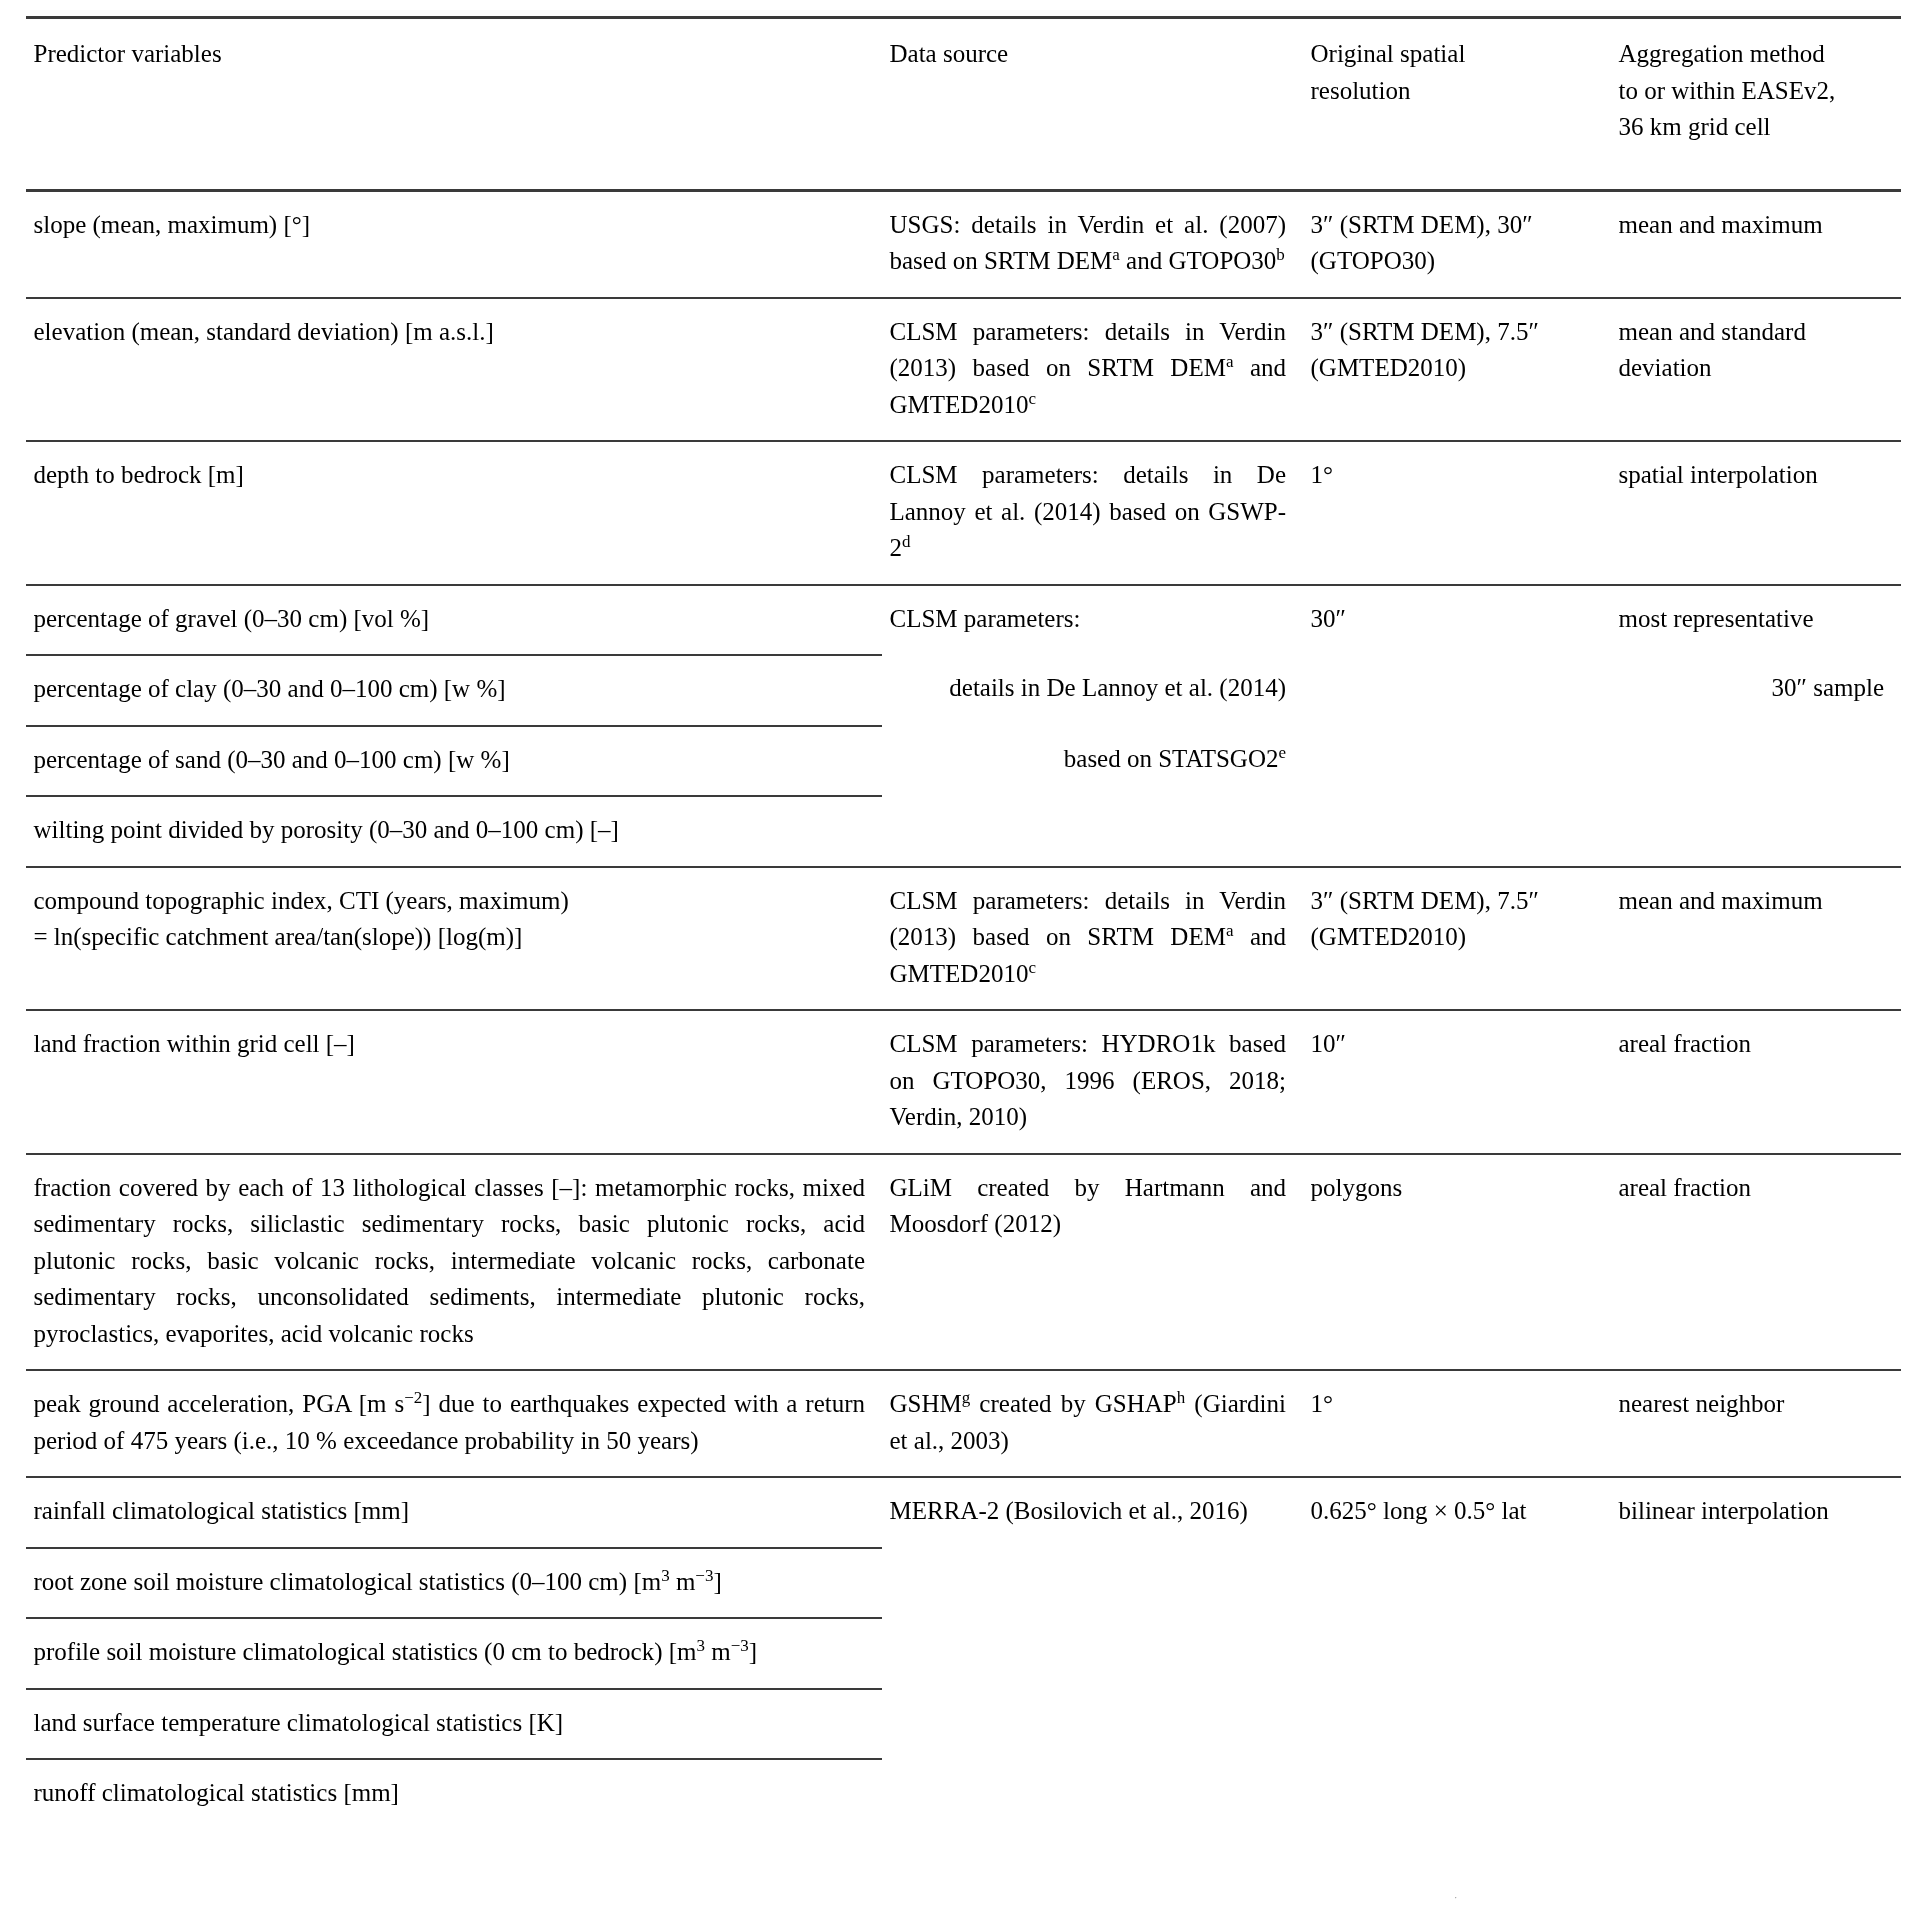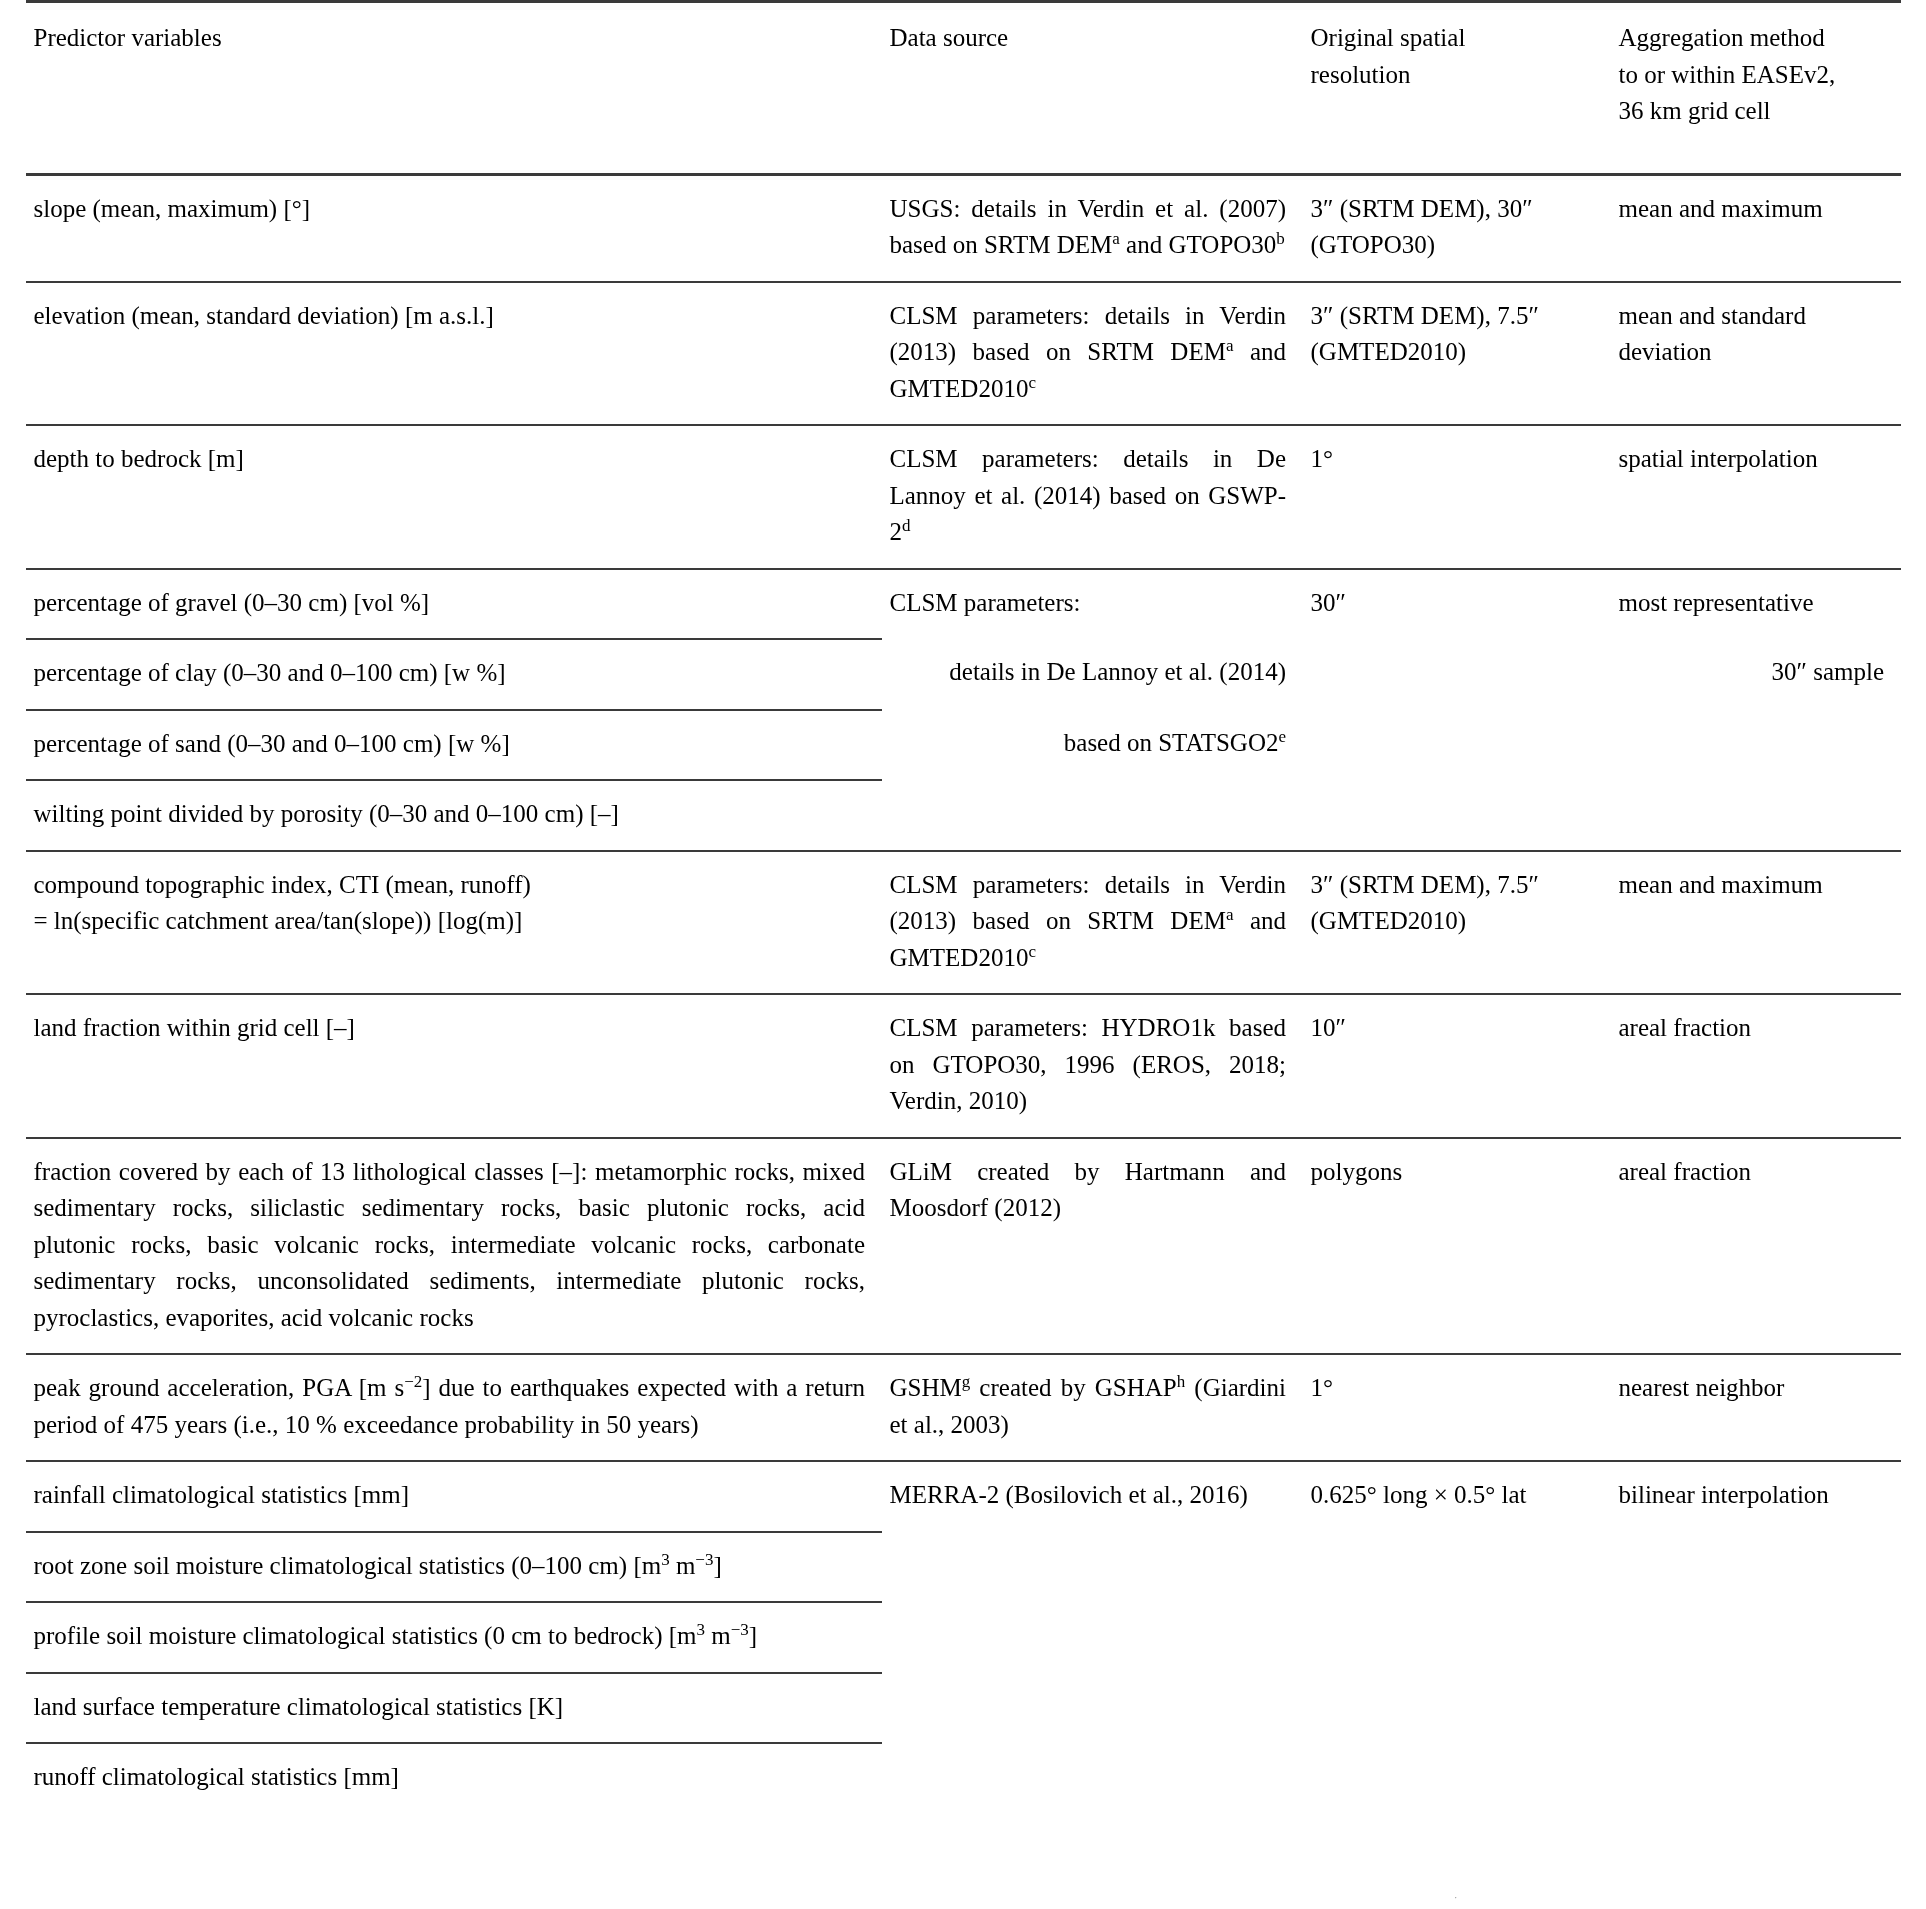--- a/index.html
+++ b/index.html
@@ -13,21 +13,21 @@
     font-family: "Liberation Serif", "DejaVu Serif", serif;
     color: #000000;
     -webkit-font-smoothing: antialiased;
   }
 
   #sheet {
     position: relative;
     width: 1927px;
     height: 1855px;
     box-sizing: border-box;
-    padding: 0 26px;
+    padding: 16px 26px;
   }
 
   table.tbl {
     width: 1875px;
     border-collapse: collapse;
     table-layout: fixed;
     font-size: 25px;
     line-height: 1.46;
   }
 
@@ -167,21 +167,21 @@
 
       <tr class="rule-part">
         <td class="col1">wilting point divided by porosity (0–30 and 0–100 cm) [–]</td>
         <td class="nocol"></td>
         <td class="nocol"></td>
         <td class="nocol"></td>
       </tr>
 
       <tr class="rule-mid">
         <td class="col1">
-          <span>compound topographic index, CTI (mean, runoff)</span><br>
+          <span>compound topographic index, CTI (years, maximum)</span><br>
           <span>= ln(specific catchment area/tan(slope)) [log(m)]</span>
         </td>
         <td class="just"><span>CLSM parameters: details in Verdin (2013) based on SRTM DEM</span><sup>a</sup><span> and GMTED2010</span><sup>c</sup></td>
         <td>
           <span class="nw">3″ (SRTM DEM), 7.5″</span><br>
           <span>(GMTED2010)</span>
         </td>
         <td>mean and maximum</td>
       </tr>
 

